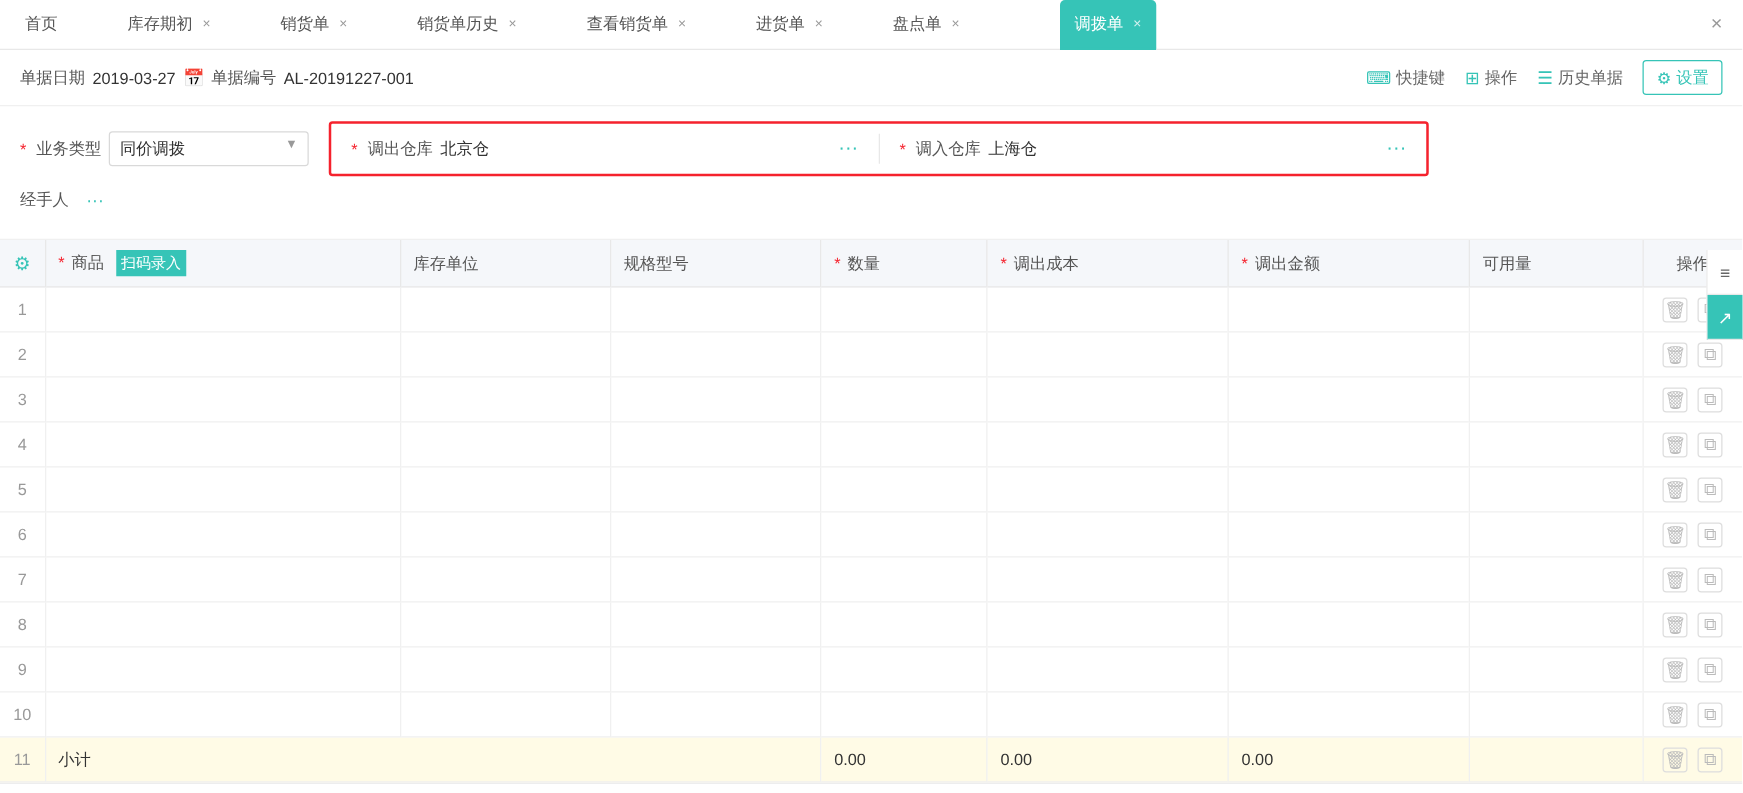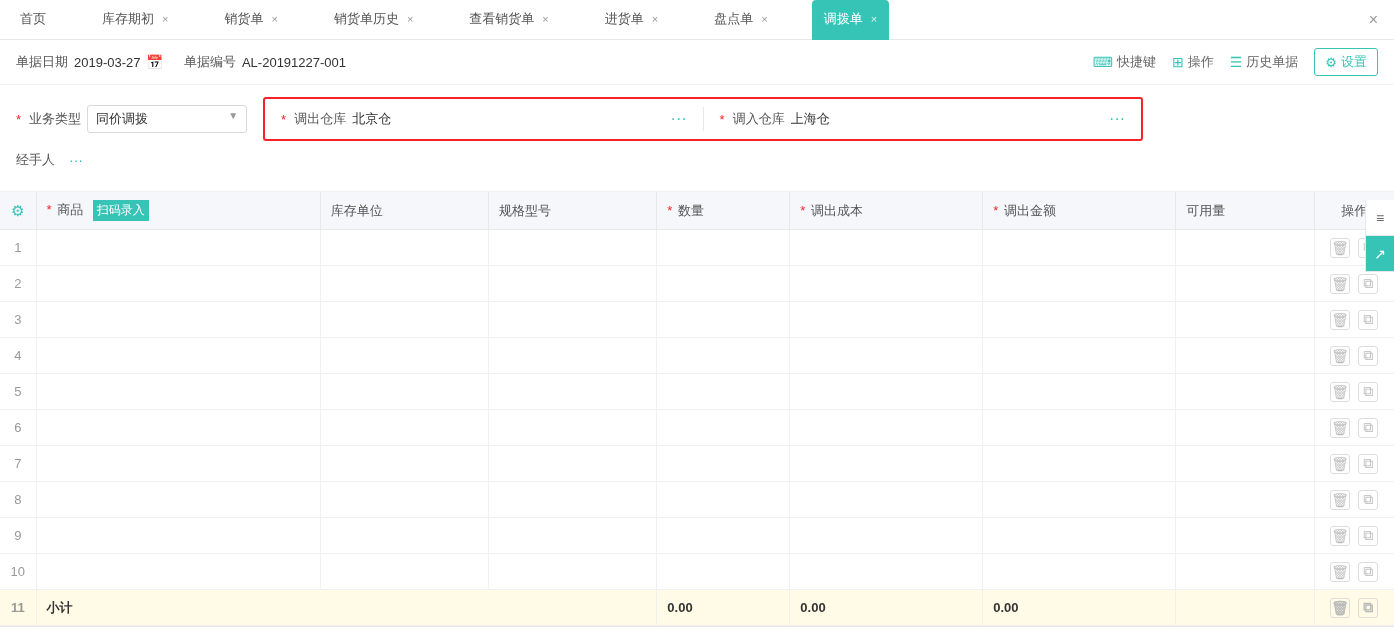--- a/index.html
+++ b/index.html
@@ -24,20 +24,21 @@
       color: #555;
       white-space: nowrap;
       border-bottom: 2px solid transparent;
       gap: 4px;
     }
     .tab-item.active {
       color: #fff;
       background: #36c4b7;
       border-radius: 4px 4px 0 0;
       border-bottom: 2px solid #36c4b7;
+      margin-left: 36px;
     }
     .tab-item .close-icon {
       font-size: 11px;
       color: #999;
       margin-left: 4px;
       cursor: pointer;
     }
     .tab-item.active .close-icon { color: rgba(255,255,255,0.8); }
     .tab-spacer { flex: 1; }
     .tab-close-all {
@@ -51,21 +52,21 @@
     .toolbar {
       display: flex;
       align-items: center;
       padding: 8px 16px;
       gap: 24px;
       border-bottom: 1px solid #f0f0f0;
     }
     .toolbar-left {
       display: flex;
       align-items: center;
-      gap: 20px;
+      gap: 5px;
       flex: 1;
     }
     .field-group {
       display: flex;
       align-items: center;
       gap: 6px;
     }
     .field-label { color: #555; }
     .field-value { color: #333; font-weight: 500; }
     .field-icon {
@@ -172,21 +173,21 @@
       border-right: 1px solid #e8e8e8;
       white-space: nowrap;
     }
     thead th:last-child { border-right: none; }
     tbody tr {
       border-bottom: 1px solid #f0f0f0;
       height: 36px;
     }
     tbody tr.subtotal {
       background: #fffbe6;
-      font-weight: 700;
+      font-weight: 400;
     }
     tbody td {
       padding: 4px 10px;
       border-right: 1px solid #f0f0f0;
       color: #333;
     }
     tbody td:last-child { border-right: none; }
     .row-num { color: #999; text-align: center; width: 36px; }
     .col-op { text-align: center; width: 80px; }
     .op-icons { display: flex; align-items: center; justify-content: center; gap: 8px; }

